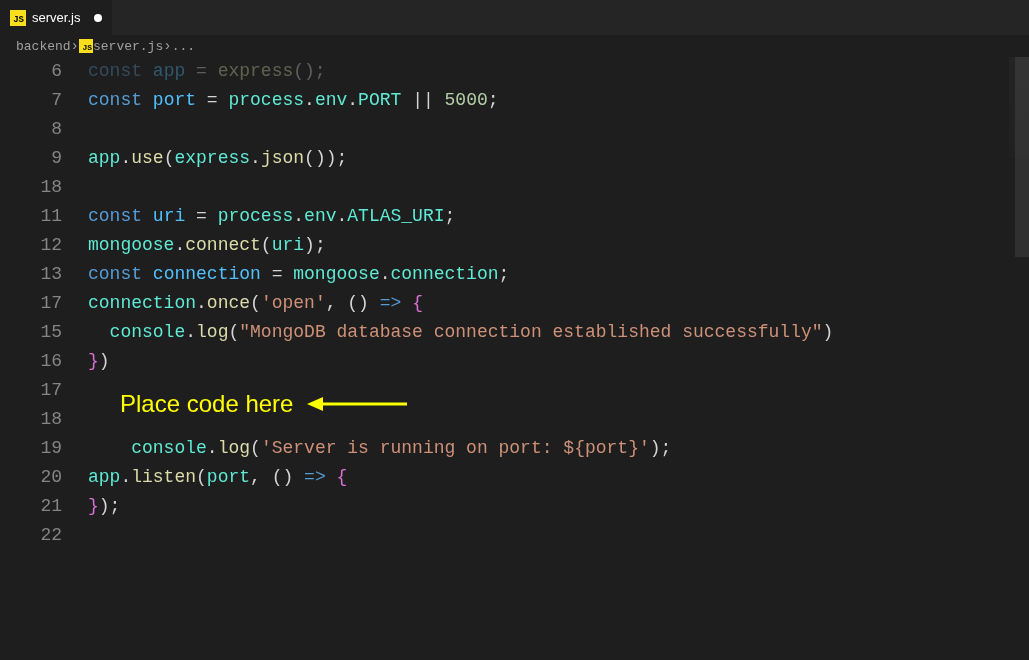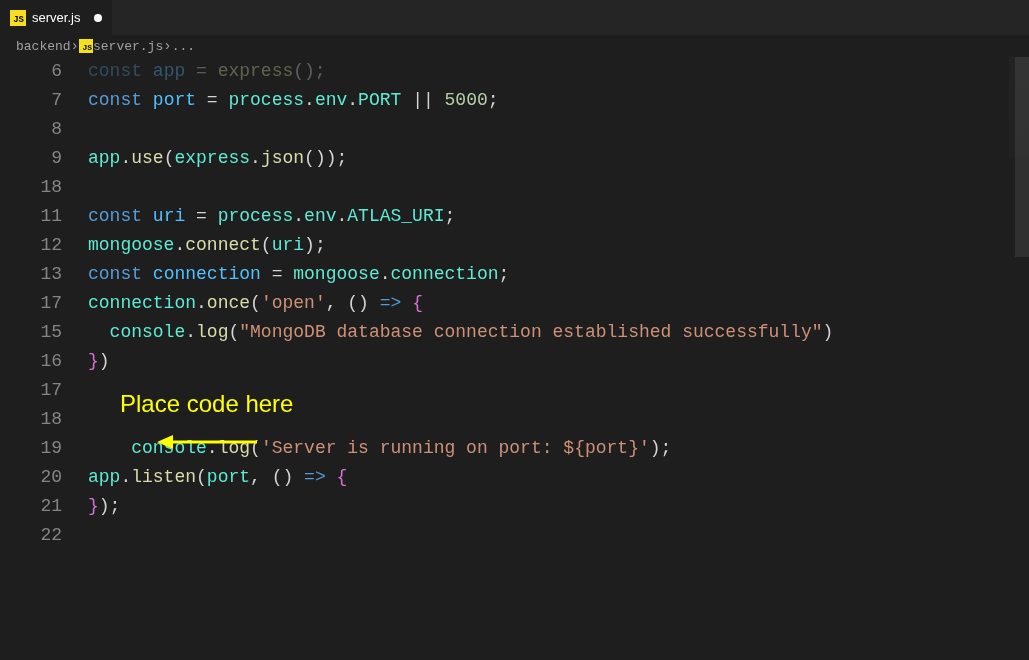--- a/index.html
+++ b/index.html
@@ -122,21 +122,20 @@
       left: 120px;
       top: 390px;
       color: #ffff00;
       font-size: 24px;
       font-family: Arial, sans-serif;
       font-weight: normal;
       display: flex;
       align-items: center;
       gap: 14px;
       z-index: 10;
-      flex-direction: column;
     }
     .arrow-svg {
       width: 100px;
       height: 20px;
     }
     .minimap {
       position: absolute;
       right: 0;
       top: 57px;
       width: 20px;

